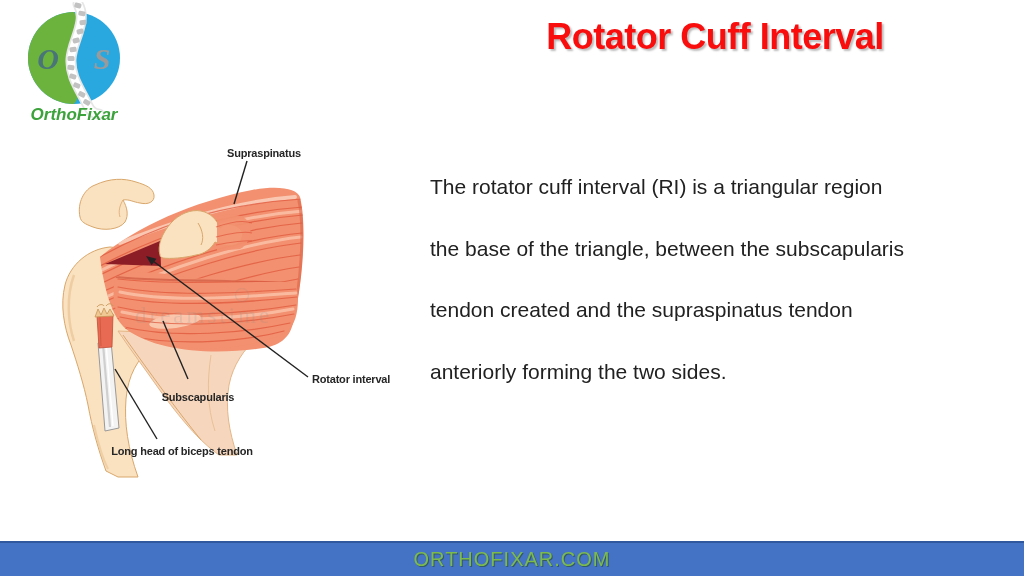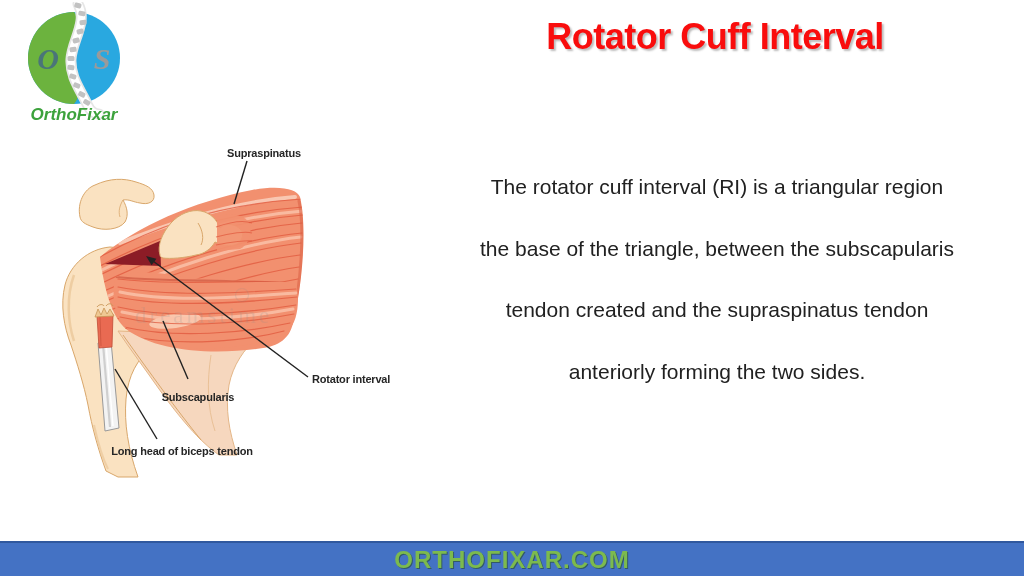--- a/index.html
+++ b/index.html
@@ -10,36 +10,36 @@
   
   .logo{position:absolute;left:14px;top:2px;width:124px;height:122px;}
   
   .title{
     position:absolute;left:420px;top:16px;width:590px;text-align:center;
     font-size:36px;font-weight:bold;color:var(--title_red);
     text-shadow:2px 2px 2px #bdbdbd;letter-spacing:-0.5px;
   }
   
   .bodytext{
-    position:absolute;left:430px;top:156px;width:574px;text-align:center;
+    position:absolute;left:430px;top:156px;width:574px;text-align:left;
     color:var(--text_dark);font-size:21px;line-height:61.5px;white-space:nowrap;
   }
   
   .figure{position:absolute;left:60px;top:125px;width:340px;height:360px;}
   .fig-label{font-family:"Liberation Sans",sans-serif;font-size:11px;font-weight:bold;fill:#262626;letter-spacing:-0.2px;}
   .leader{stroke:#222;stroke-width:1.4;fill:none;}
   .wm{font-family:"Liberation Serif",serif;font-size:23px;fill:#8a8a8a;opacity:.17;letter-spacing:3px;}
   
   .footer{
     position:absolute;left:0;bottom:0;width:1024px;height:33px;
     background:var(--footer_bar);border-top:2px solid #30589E;
     display:flex;align-items:center;justify-content:center;
   }
   .footer-text{
-    font-size:24px;font-weight:bold;color:var(--footer_text);
+    font-size:20px;font-weight:normal;color:var(--footer_text);
     letter-spacing:1px;text-shadow:1px 1px 0 rgba(35,70,30,.55);
   }
 </style>
 </head>
 <body>
 
 <div class="slide">
 
   <svg class="logo" viewBox="0 0 124 120">
     <circle cx="60" cy="55" r="46" style="fill:var(--logo_blue)"></circle>

